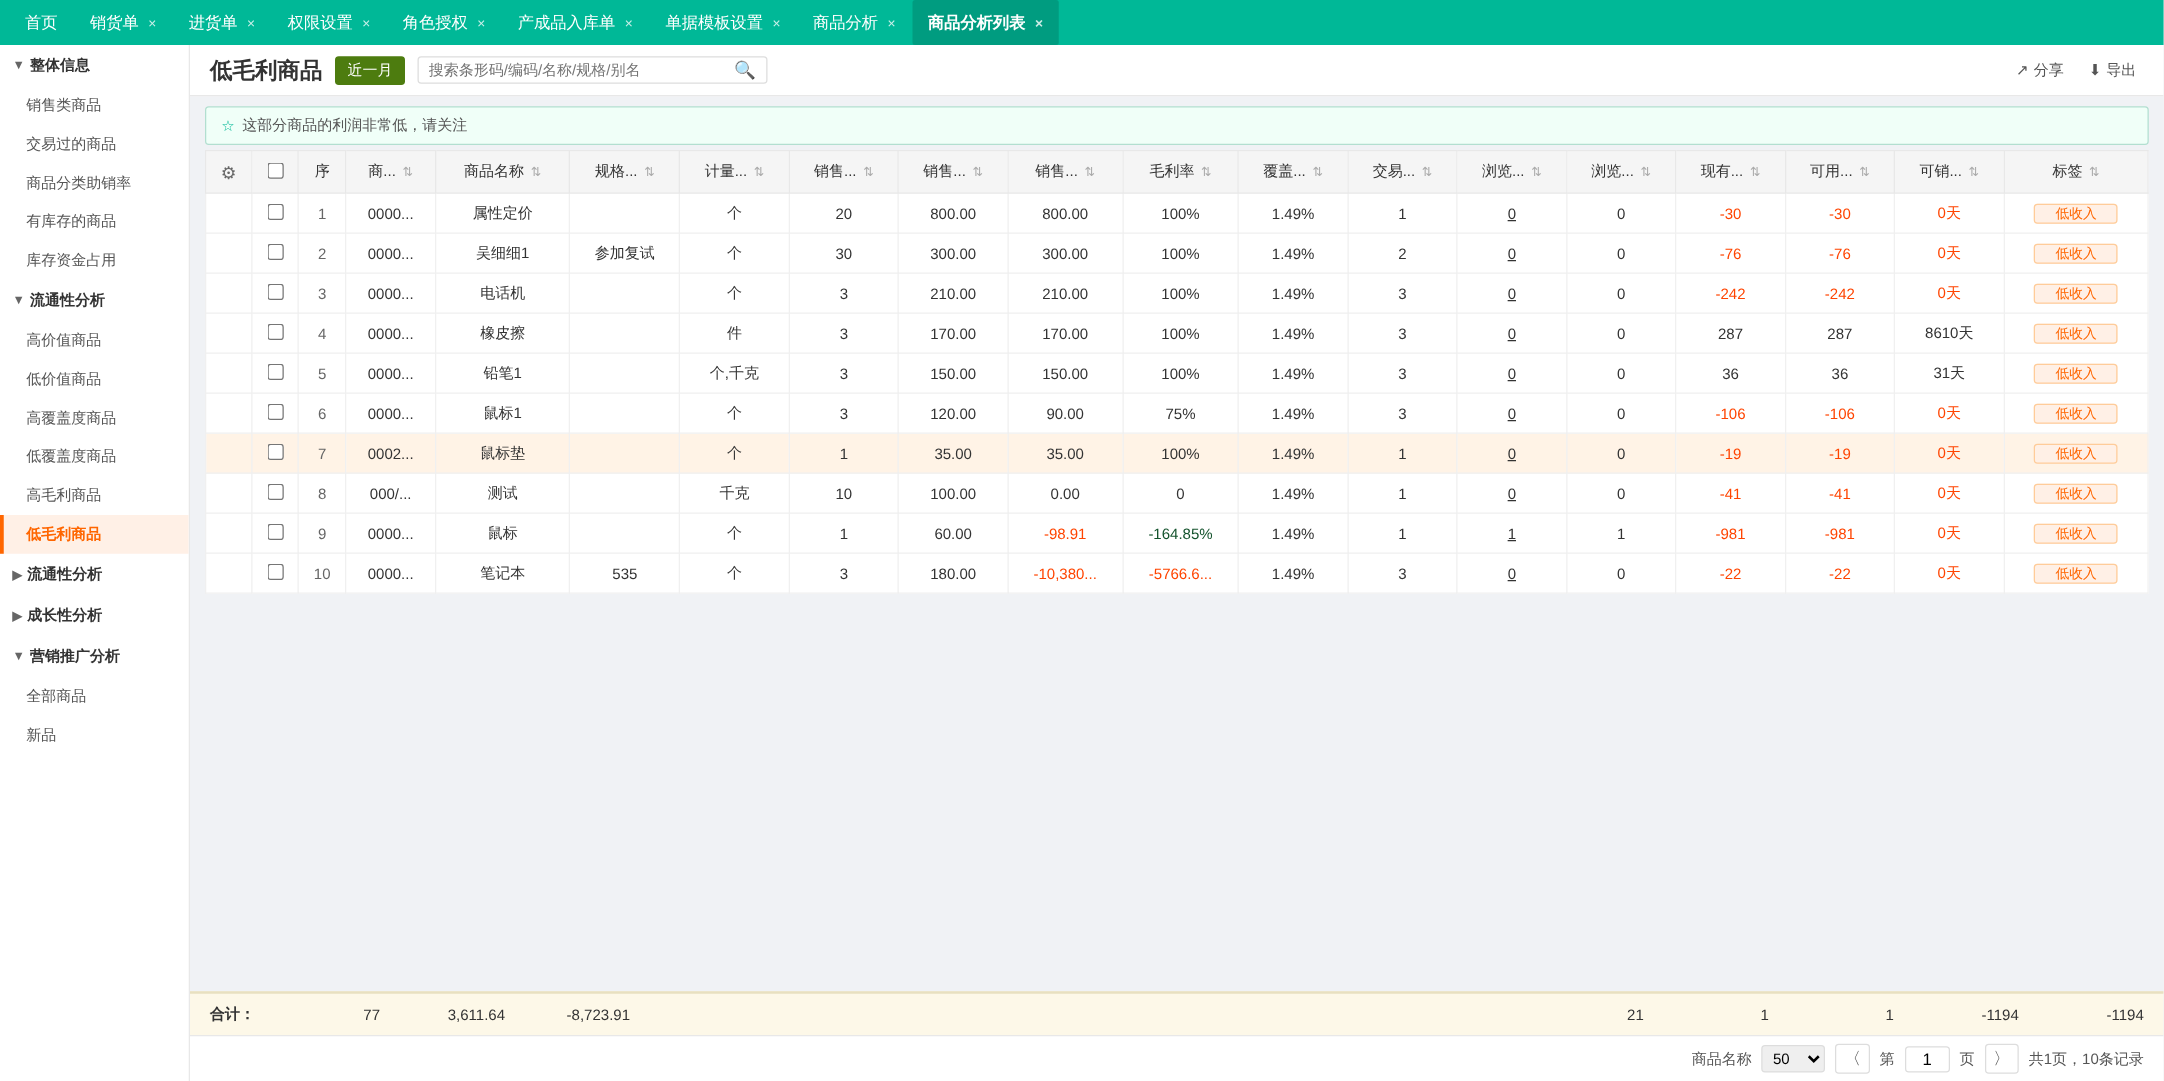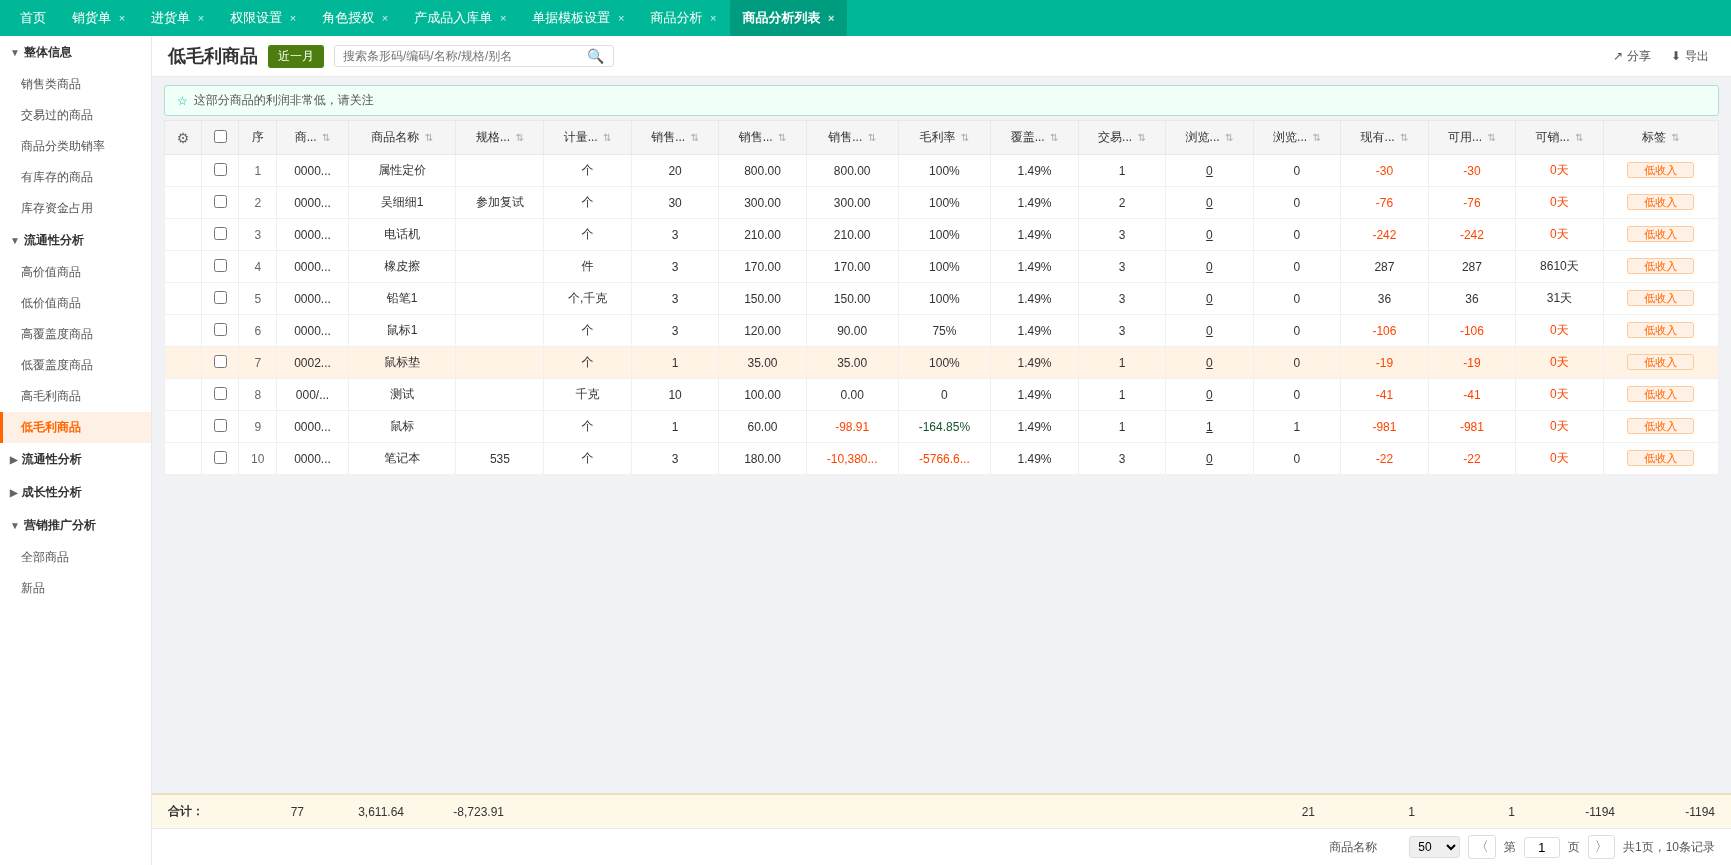--- a/index.html
+++ b/index.html
@@ -214,21 +214,20 @@
       border-top: 1px solid #e8e8e8;
       gap: 8px;
       font-size: 12px;
       color: #555;
     }
     .pagination-bar select {
       border: 1px solid #ddd;
       border-radius: 3px;
       padding: 2px 4px;
       font-size: 12px;
-      margin-left: 24px;
     }
     .page-btn {
       border: 1px solid #ddd;
       background: #fff;
       padding: 2px 6px;
       cursor: pointer;
       border-radius: 3px;
       color: #555;
     }
     .page-input {

